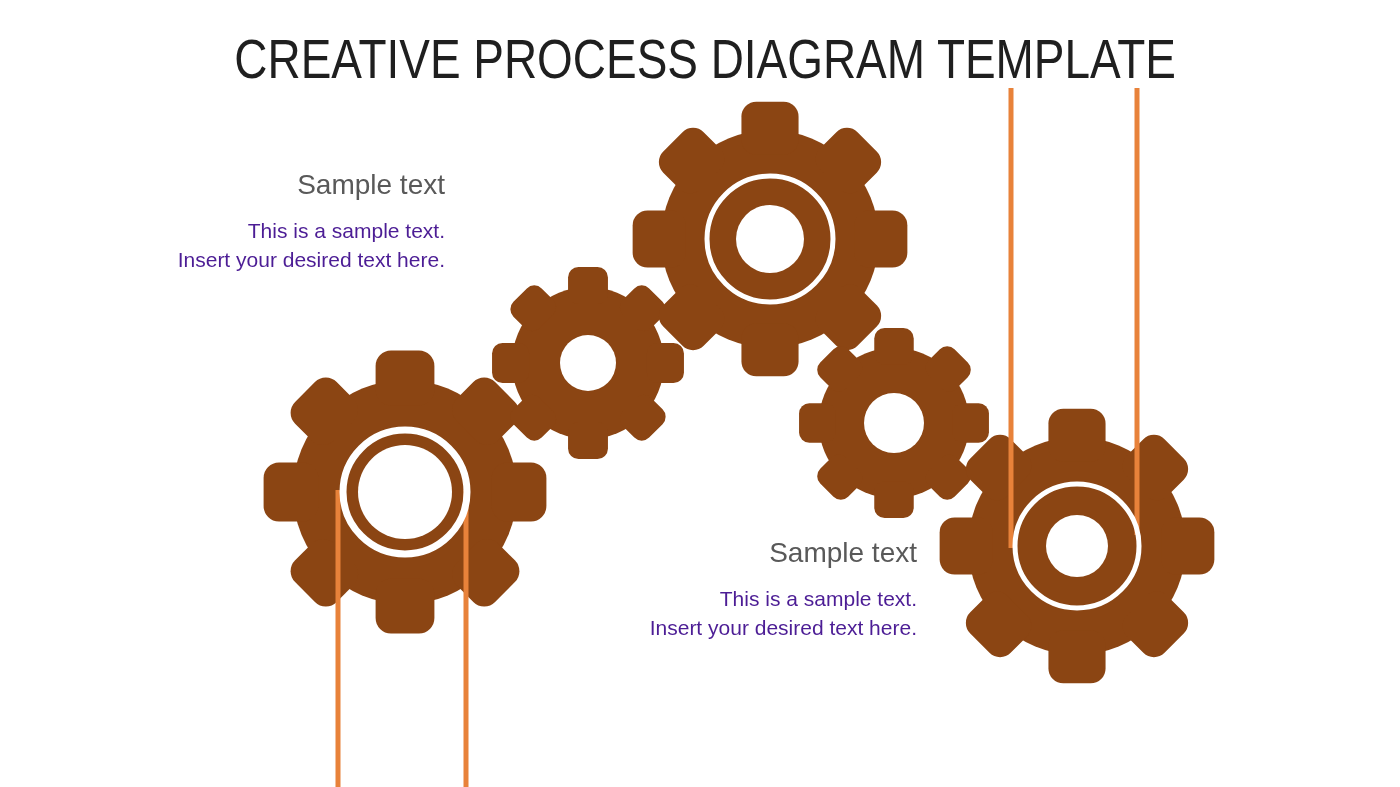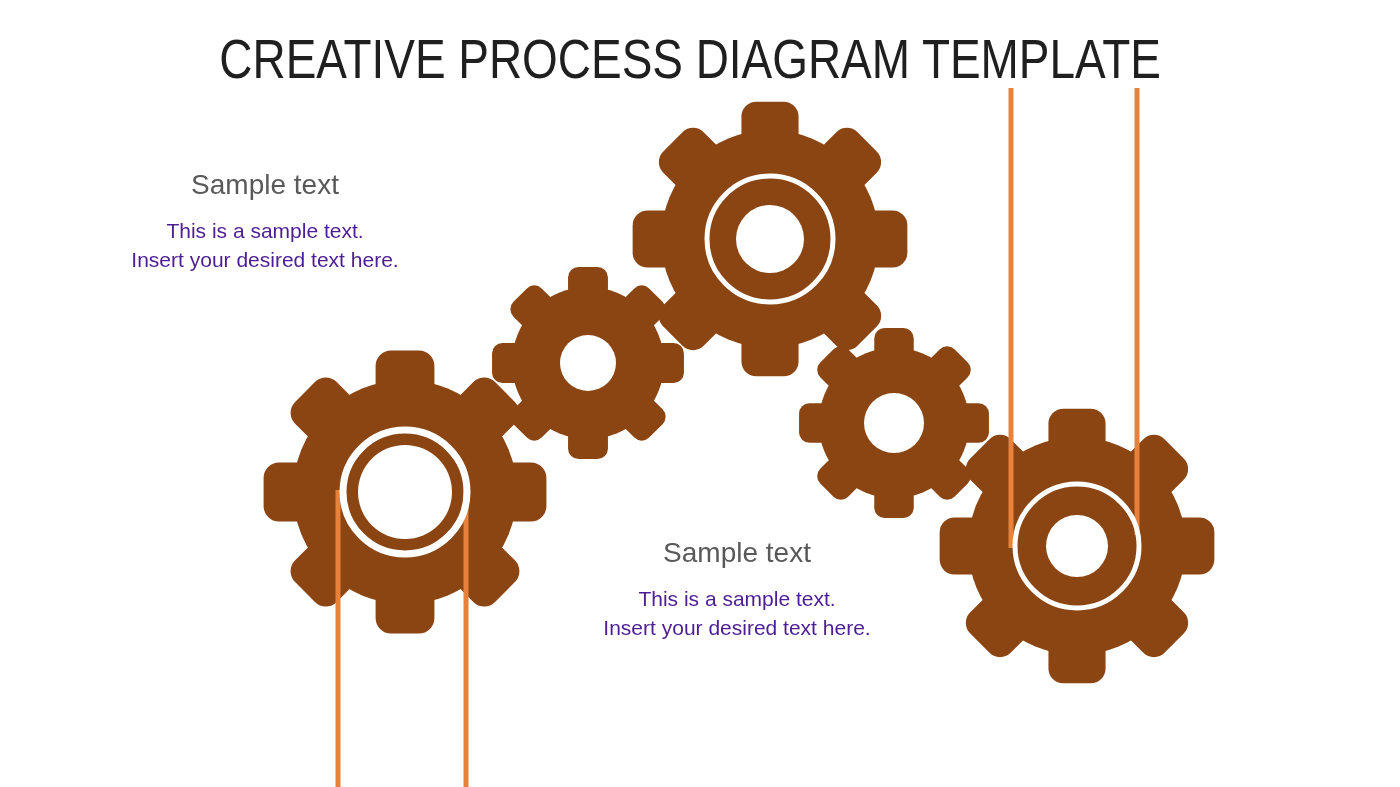--- a/index.html
+++ b/index.html
@@ -13,21 +13,21 @@
   }
   .slide {
     position: relative;
     width: 1400px;
     height: 787px;
     background: #ffffff;
   }
   .slide-title {
     position: absolute;
     top: 26px;
-    left: 0;
+    left: 15px;
     width: 1380px;
     margin: 0;
     text-align: center;
     font-size: 56px;
     font-weight: 400;
     color: #1f1f1f;
     letter-spacing: 0px;
     white-space: nowrap;
   }
   .slide-title .condense {
@@ -38,21 +38,21 @@
   .diagram-svg {
     position: absolute;
     top: 0;
     left: 0;
     width: 1400px;
     height: 787px;
   }
   .textblock {
     position: absolute;
     width: 360px;
-    text-align: center;
+    text-align: right;
     color: #595959;
   }
   .textblock-left  { left: 85px;  top: 169px; }
   .textblock-right { left: 557px; top: 537px; }
   .textblock .tb-heading {
     font-size: 28px;
     line-height: 32px;
     margin: 0 0 15px 0;
     font-weight: 400;
     color: #595959;

